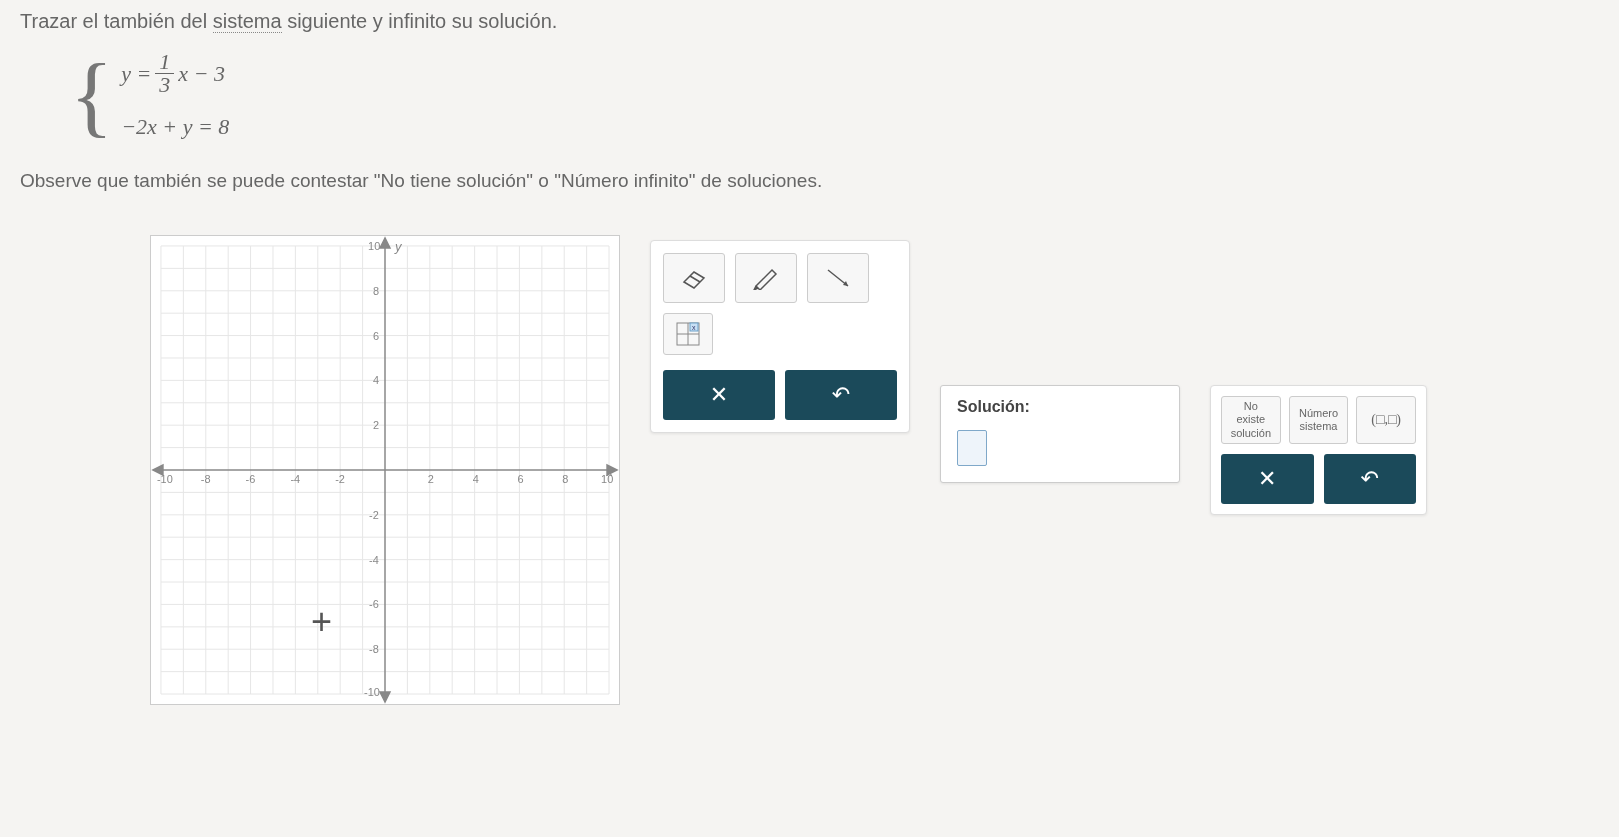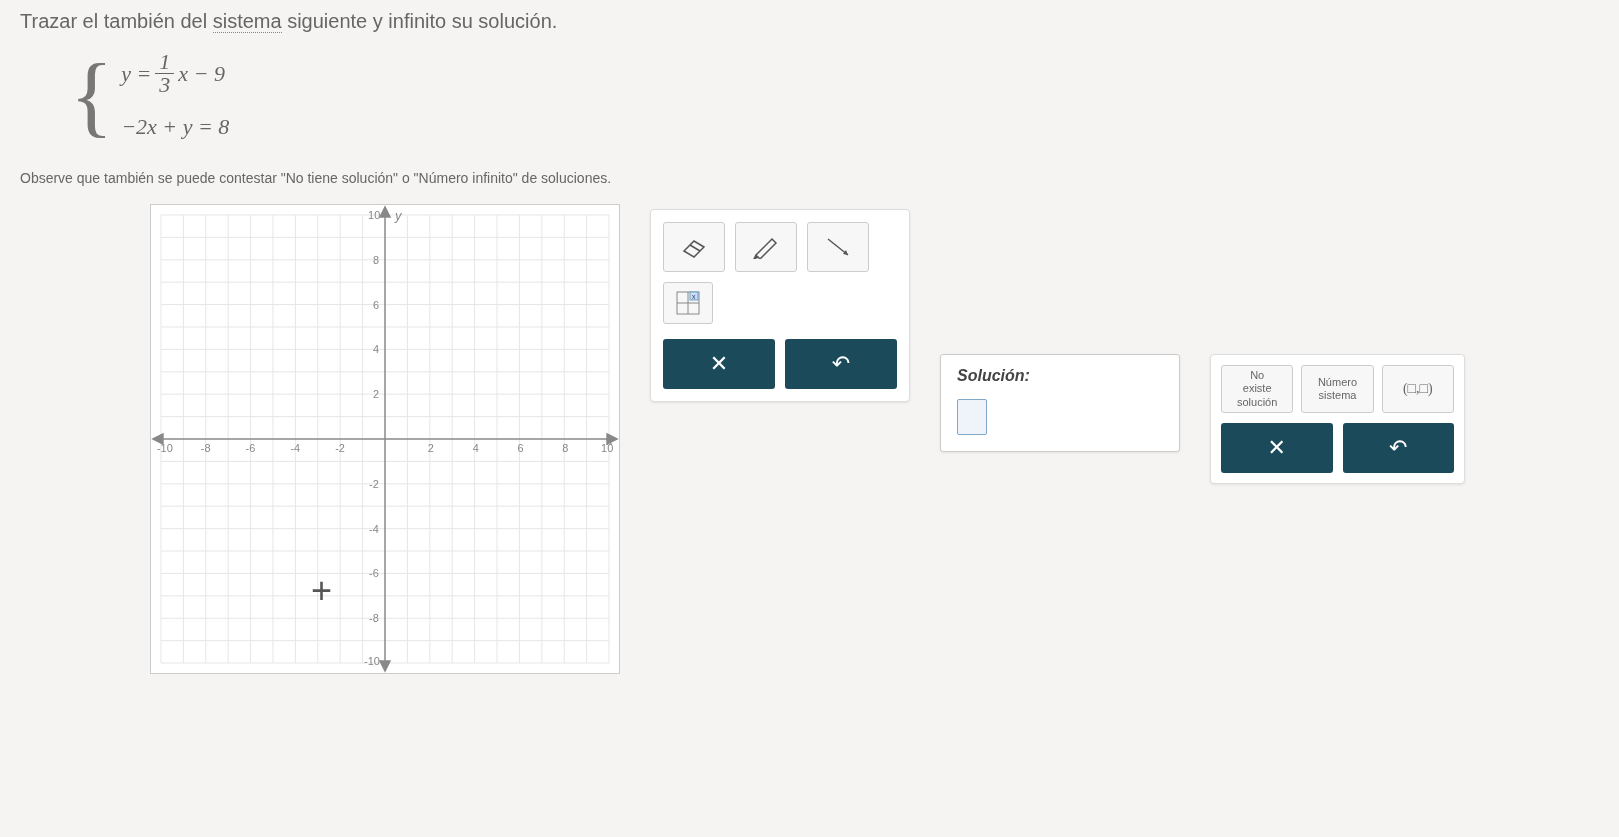--- a/index.html
+++ b/index.html
@@ -47,23 +47,23 @@
     .frac {
       display: inline-flex;
       flex-direction: column;
       align-items: center;
       margin: 0 4px;
       line-height: 1;
     }
     .frac .num { border-bottom: 1px solid #666; padding: 0 4px; }
     .frac .den { padding: 0 4px; }
     .note {
-      font-size: 14px;
+      font-size: 19px;
       color: #666;
-      margin-bottom: 18px;
+      margin-bottom: 43px;
     }
     .work-row {
       display: flex;
       align-items: flex-start;
       gap: 30px;
       margin-left: 130px;
     }
     .graph-box {
       width: 470px;
       height: 470px;
@@ -109,37 +109,36 @@
       cursor: pointer;
     }
     .solution-box {
       background: #fff;
       border: 1px solid #ccc;
       border-radius: 3px;
       padding: 12px 16px;
       width: 240px;
       margin-top: 150px;
       box-shadow: 0 1px 3px rgba(0,0,0,0.08);
-      font-style: italic;
     }
     .solution-box .label { font-weight: bold; color: #444; font-size: 16px; margin-bottom: 14px; }
     .solution-slot {
       width: 30px;
       height: 36px;
       border: 1px solid #7fa8c9;
       border-radius: 2px;
       display: inline-block;
       background: #eef4fa;
     }
     .opt-panel {
       background: #fff;
       border: 1px solid #ddd;
       border-radius: 4px;
       padding: 10px;
-      width: 255px;
+      width: 217px;
       margin-top: 150px;
       box-shadow: 0 1px 3px rgba(0,0,0,0.08);
     }
     .opt-row { display: flex; gap: 8px; align-items: center; margin-bottom: 10px; }
     .opt-btn {
       flex: 1;
       height: 48px;
       border: 1px solid #ccc;
       border-radius: 3px;
       background: #f7f7f7;
@@ -175,21 +174,21 @@
 
 <div class="system-eq">
   <div class="brace">{</div>
   <div class="eq-stack">
     <div class="eq-line">
       <span>y =</span>
       <span class="frac">
         <span class="num">1</span>
         <span class="den">3</span>
       </span>
-      <span>x − 9</span>
+      <span>x − 3</span>
     </div>
     <div class="eq-line">−2x + y = 8</div>
   </div>
 </div>
 
 <div class="note">Observe que también se puede contestar "No tiene solución" o "Número infinito" de soluciones.</div>
 
 <div class="work-row">
 
   <div class="graph-box">

